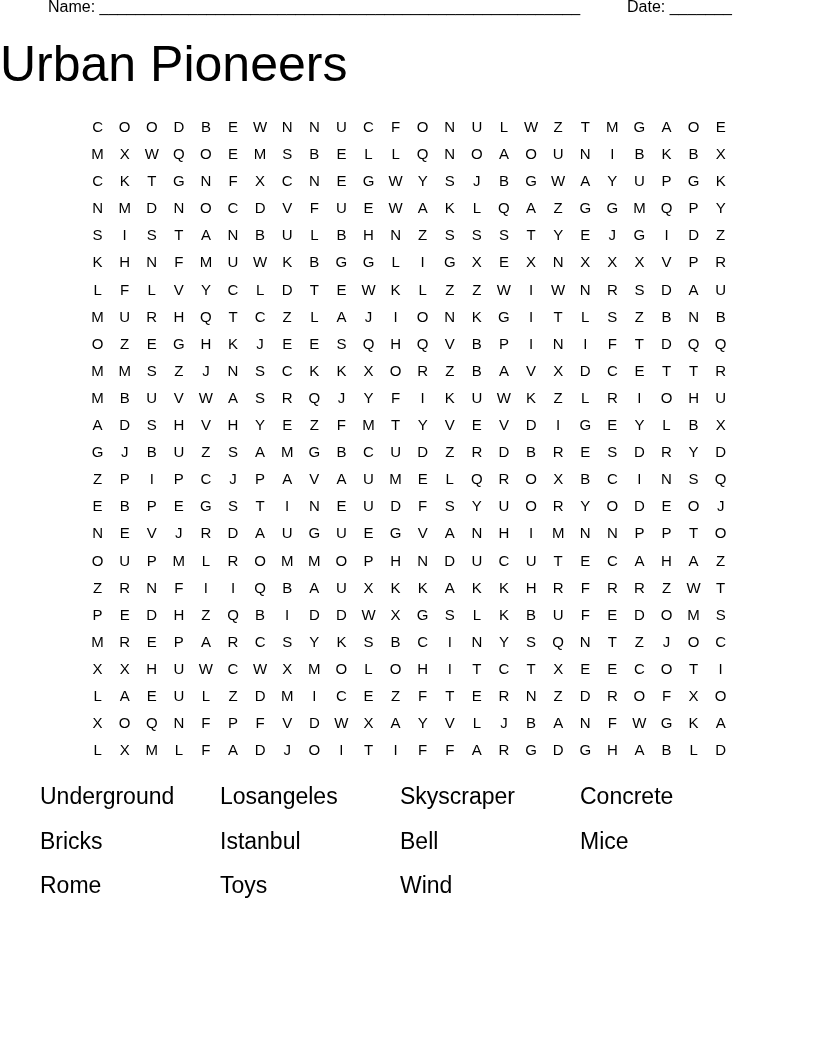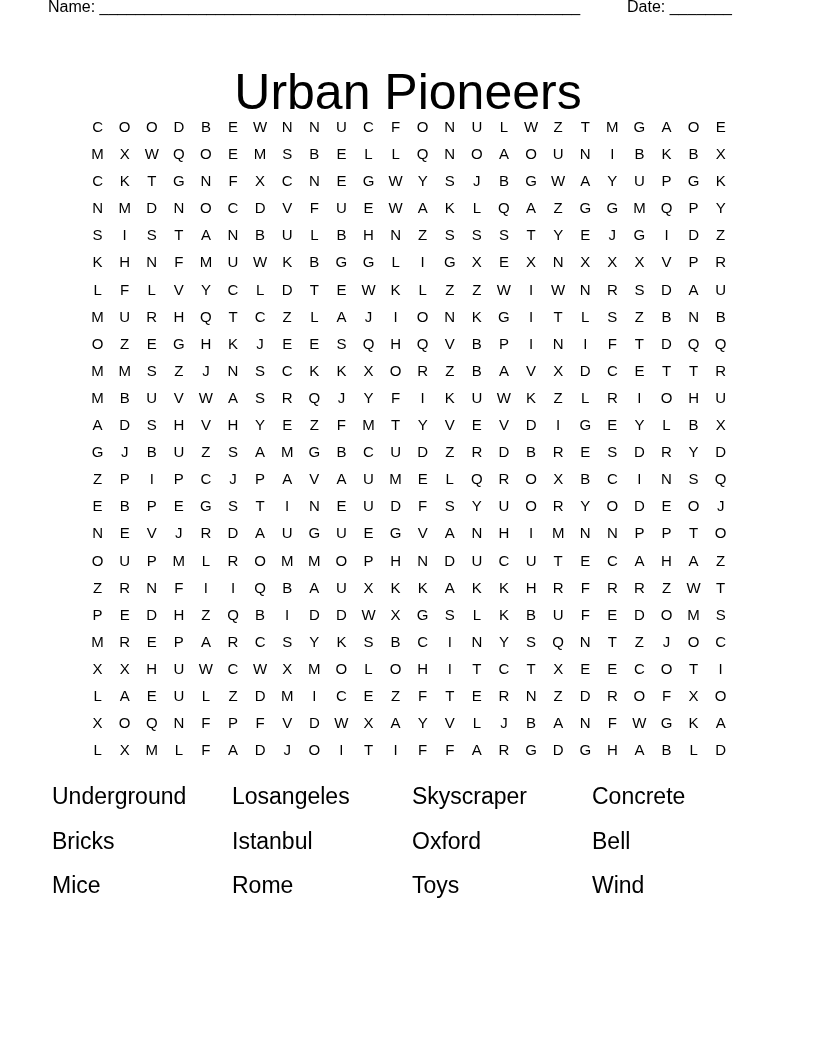--- a/index.html
+++ b/index.html
@@ -8,33 +8,33 @@
       font-family: "Liberation Sans", "DejaVu Sans", sans-serif; color: #000;
     }
     .header-line {
       position: absolute; top: -3px; left: 48px; right: 76px;
       font-size: 16px; line-height: 20px; white-space: nowrap;
     }
     .header-line .name { position: absolute; left: 0; }
     .header-line .date { position: absolute; left: 579px; }
     .title {
       position: absolute; top: 34px; left: 0; width: 816px;
-      text-align: center; font-size: 50px; line-height: 60px; margin-top: 28px;
+      font-size: 50px; line-height: 60px;
     }
     .grid {
       position: absolute; left: 84px; top: 113px;
       display: grid;
       grid-template-columns: repeat(24, 27.1px);
       grid-auto-rows: 27.1px;
     }
     .cell {
       text-align: center; font-size: 15px; line-height: 27.1px;
     }
     .words {
-      position: absolute; left: 52px; top: 779px;
+      position: absolute; left: 40px; top: 779px;
       display: grid; grid-template-columns: repeat(4, 180px);
       grid-auto-rows: 44.5px;
     }
     .word { font-size: 23px; line-height: 34px; }
   </style>
 </head>
 <body>
 
 <div class="header-line">
   <span class="name">Name: ______________________________________________________</span>
@@ -622,19 +622,18 @@
     <div class="cell">D</div>
   </div>
 
 <div class="words" id="words">
     <div class="word">Underground</div>
     <div class="word">Losangeles</div>
     <div class="word">Skyscraper</div>
     <div class="word">Concrete</div>
     <div class="word">Bricks</div>
     <div class="word">Istanbul</div>
-    <div class="word">Oxford</div>
     <div class="word">Bell</div>
     <div class="word">Mice</div>
     <div class="word">Rome</div>
     <div class="word">Toys</div>
     <div class="word">Wind</div>
   </div>
 
 </body></html>

